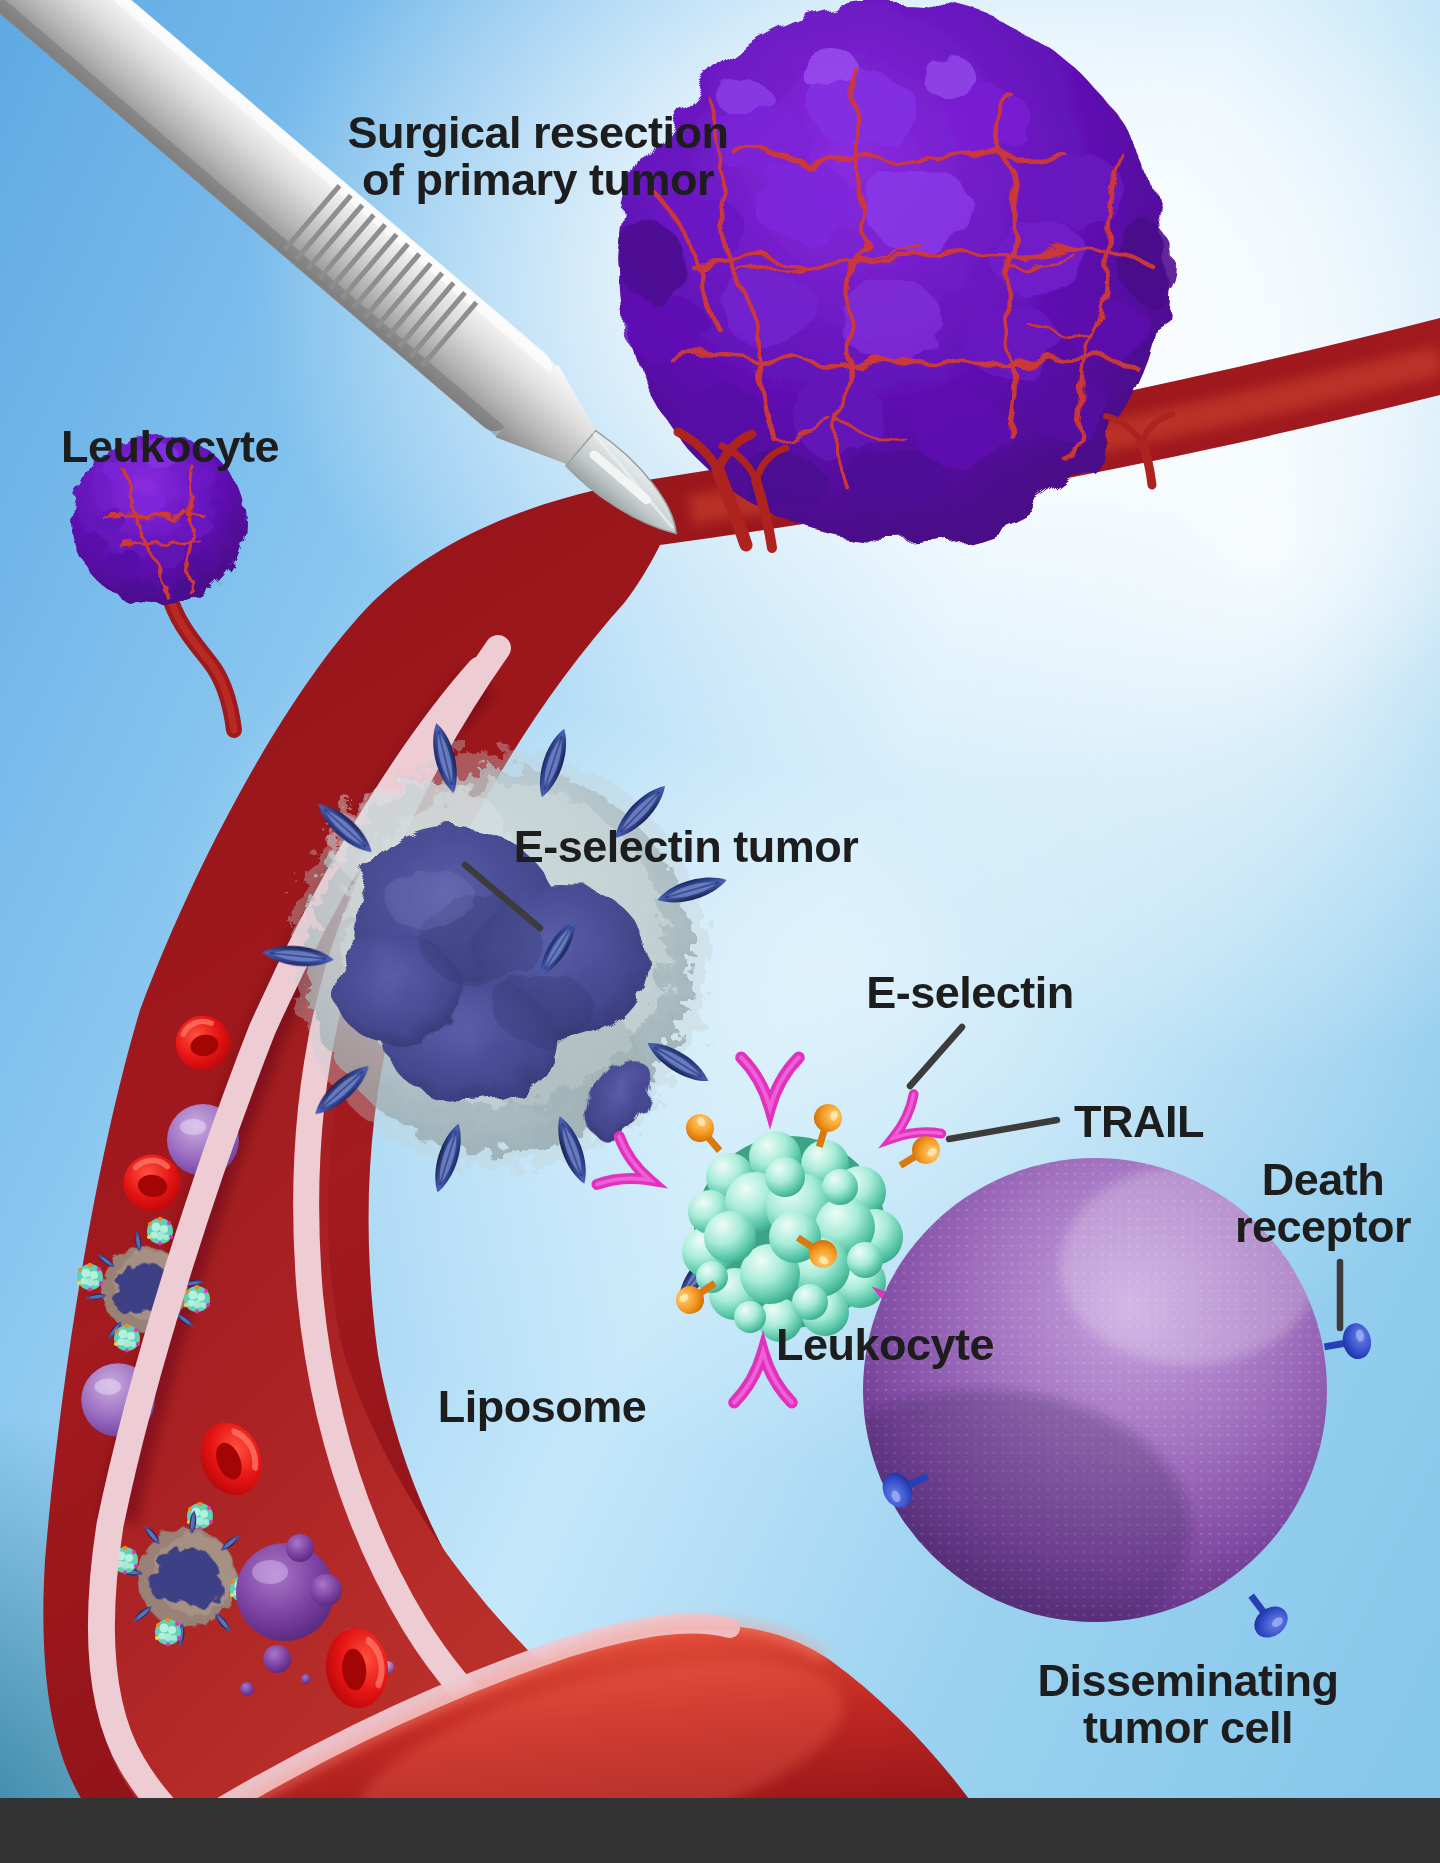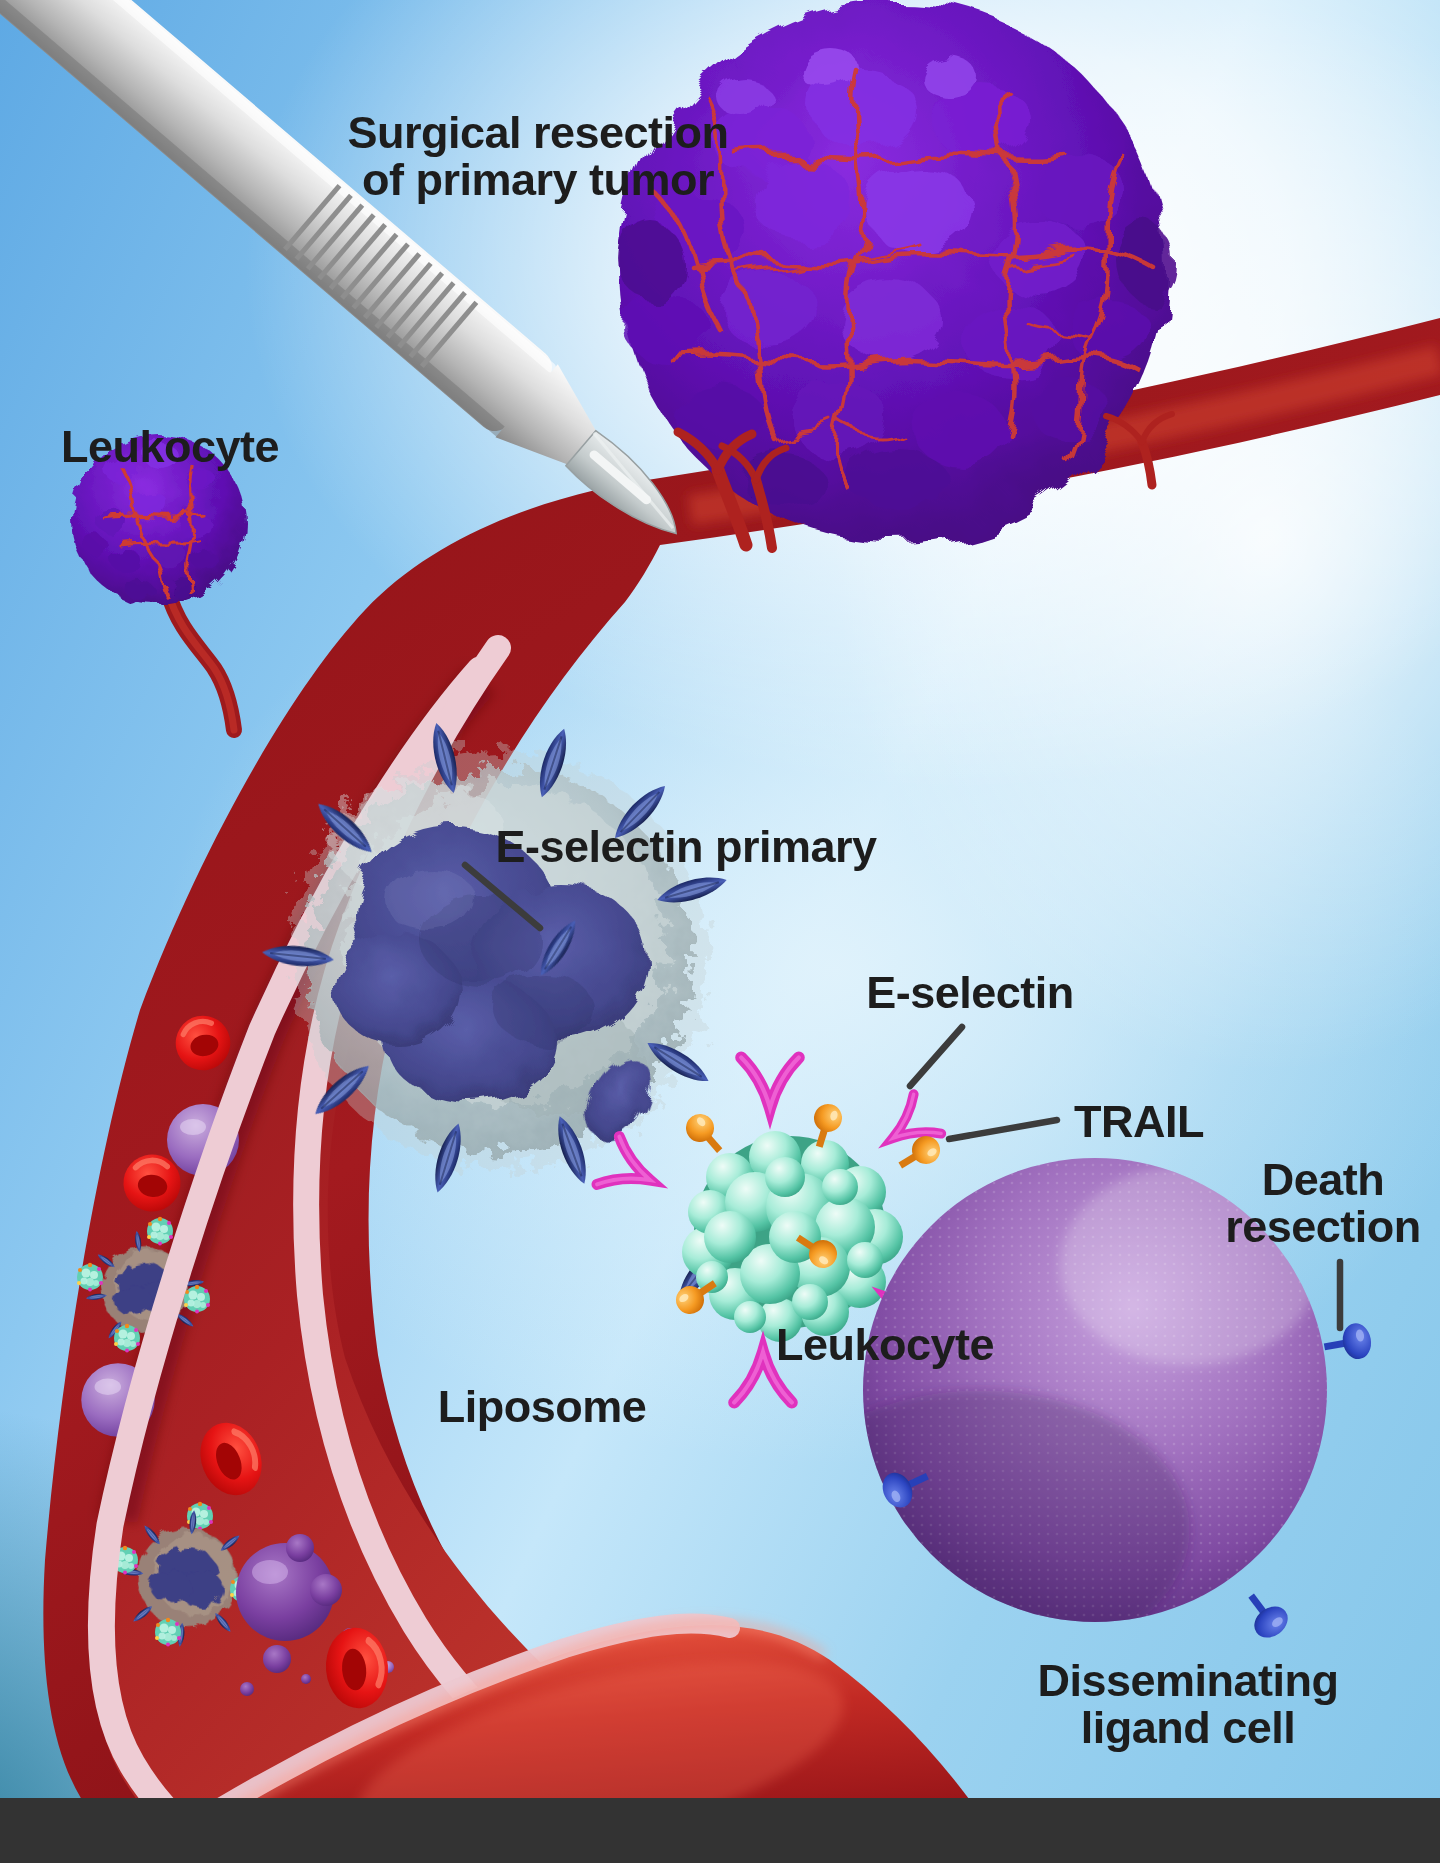--- a/index.html
+++ b/index.html
@@ -493,22 +493,22 @@
   <line x1="465" y1="865" x2="540" y2="928"></line>
   <line x1="962" y1="1027" x2="910" y2="1086"></line>
   <line x1="1057" y1="1120" x2="949" y2="1139"></line>
   <line x1="1340" y1="1262" x2="1340" y2="1328"></line>
 </g>
 </svg>
 
 <div class="lbl" style="left:538px;top:156px">Surgical resection
 of primary tumor</div>
 <div class="lbl" style="left:170px;top:447px">Leukocyte</div>
-<div class="lbl" style="left:686px;top:847px">E-selectin primary</div>
+<div class="lbl" style="left:686px;top:847px">E-selectin tumor</div>
 <div class="lbl" style="left:970px;top:993px">E-selectin</div>
 <div class="lbl" style="left:1139px;top:1122px">TRAIL</div>
 <div class="lbl" style="left:1323px;top:1203px">Death
-resection</div>
+receptor</div>
 <div class="lbl" style="left:885px;top:1345px">Leukocyte</div>
 <div class="lbl" style="left:542px;top:1407px">Liposome</div>
 <div class="lbl" style="left:1188px;top:1704px">Disseminating
-ligand cell</div>
+tumor cell</div>
 </div>
 
 </body></html>

